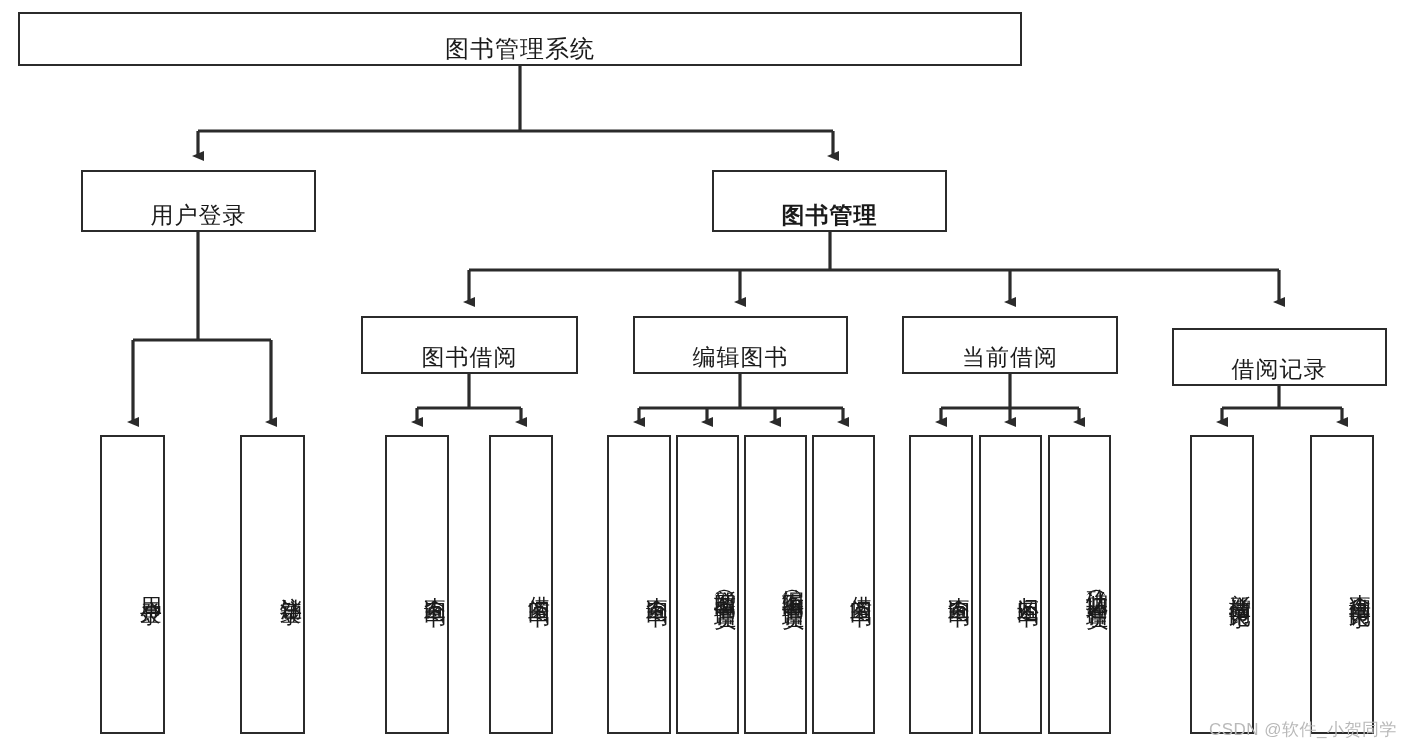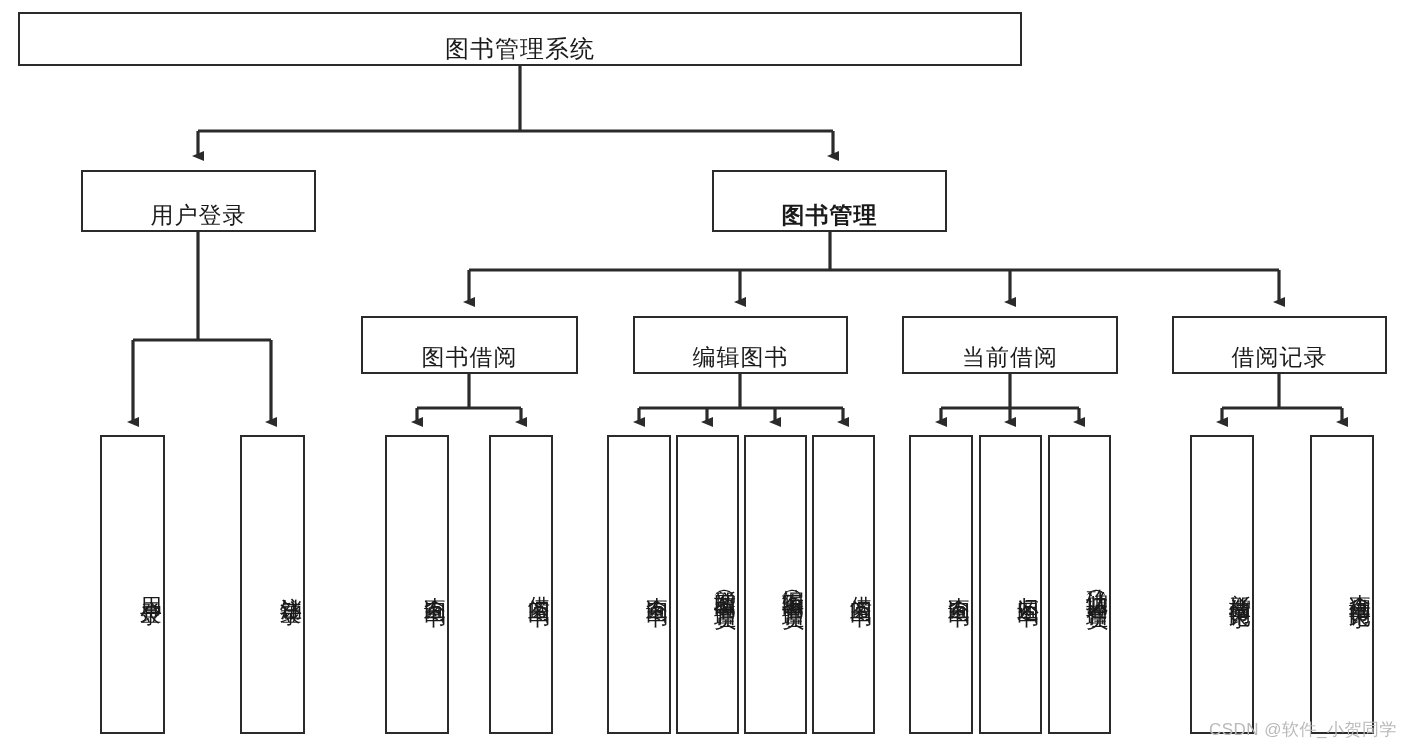--- a/index.html
+++ b/index.html
@@ -140,21 +140,21 @@
 
   <div class="node h" style="left:361px; top:316px; width:217px; height:58px;">
     <span class="label">图书借阅</span>
   </div>
   <div class="node h" style="left:633px; top:316px; width:215px; height:58px;">
     <span class="label">编辑图书</span>
   </div>
   <div class="node h" style="left:902px; top:316px; width:216px; height:58px;">
     <span class="label">当前借阅</span>
   </div>
-  <div class="node h" style="left:1172px; top:316px; width:215px; height:58px;">
+  <div class="node h" style="left:1172px; top:328px; width:215px; height:58px;">
     <span class="label">借阅记录</span>
   </div>
 
   <div class="node v" style="left:100px; top:435px; width:65px; height:299px;">
     <span class="label">用户登录</span>
   </div>
   <div class="node v" style="left:240px; top:435px; width:65px; height:299px;">
     <span class="label">注销登录</span>
   </div>
 

